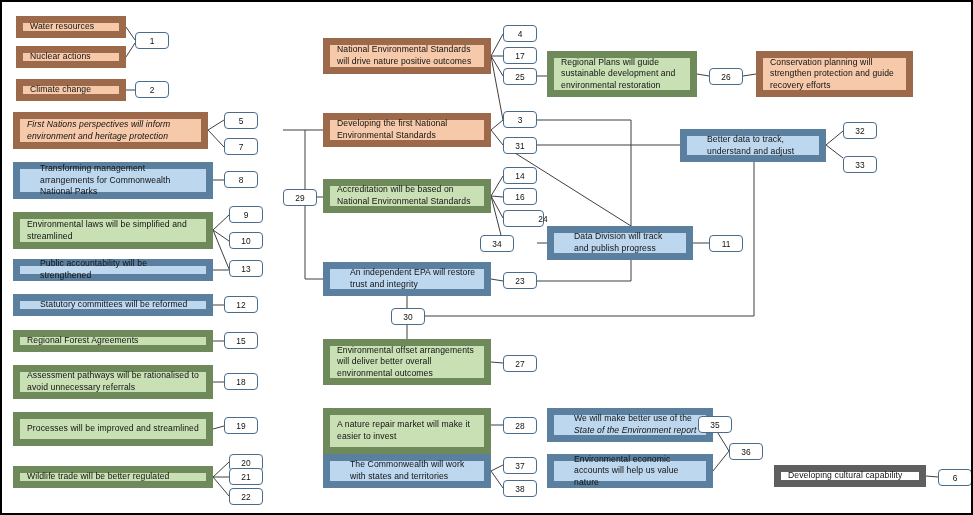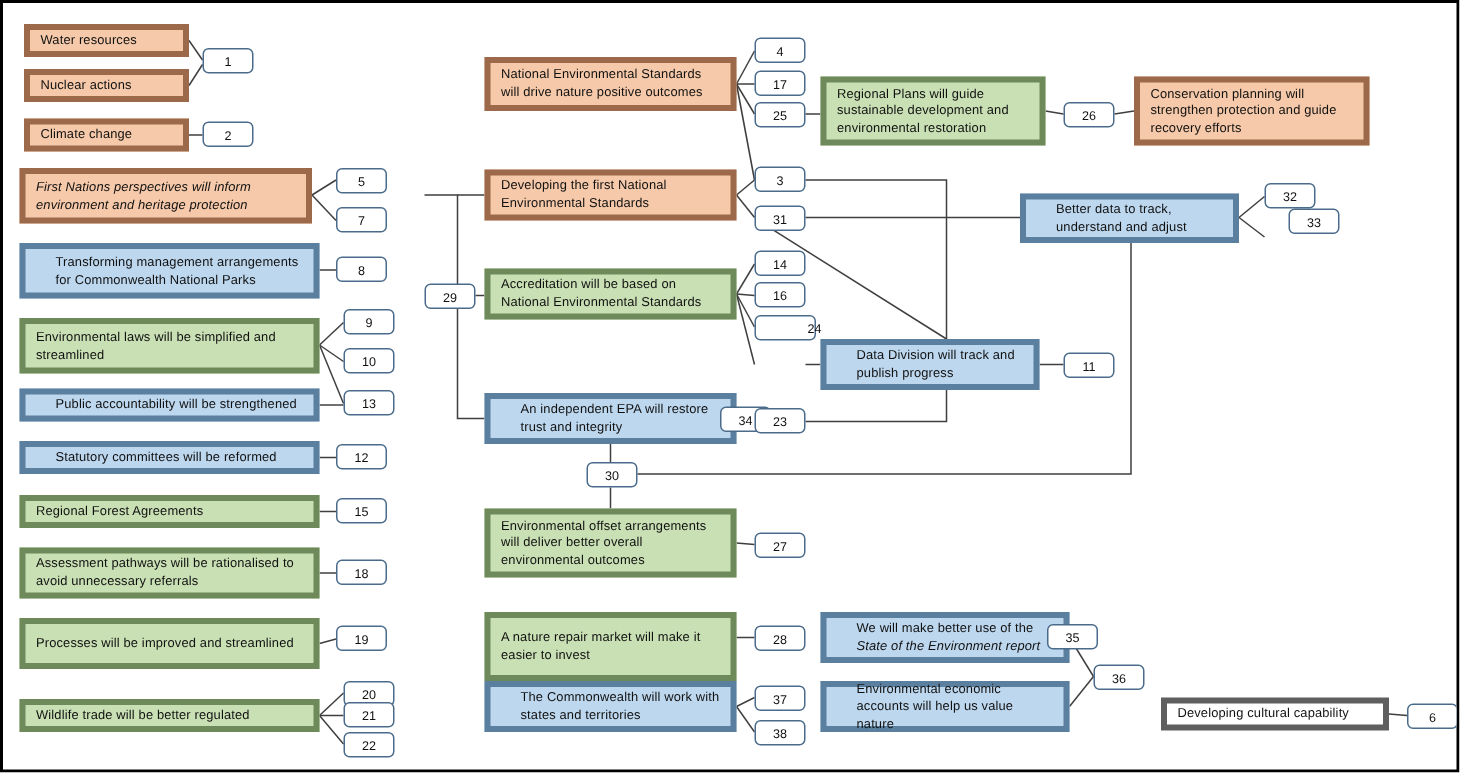--- a/index.html
+++ b/index.html
@@ -12,21 +12,21 @@
     box-sizing:border-box;
     overflow:hidden;
   }
   svg#wires{position:absolute;left:0;top:0;width:969px;height:511px;pointer-events:none;}
   svg#wires line, svg#wires polyline, svg#wires path{
     stroke:#3f3f3f;stroke-width:1;fill:none;
   }
   .node{
     position:absolute;
     box-sizing:border-box;
-    border:4px solid #a21caf;
+    border:7px solid #a21caf;
     display:flex;
     align-items:center;
     padding:3px 7px;
     font-size:8.6px;
     line-height:1.35;
     color:#111111;
     letter-spacing:.1px;
   }
   .node span.txt{display:block;}
   .orange{background:#f5c9a9;border-color:#9c6a4a;}
@@ -279,36 +279,36 @@
     </div>
   <div class="num" style="left:501px;top:109px;">
       <span>3</span>
     </div>
   <div class="num" style="left:501px;top:135px;">
       <span>31</span>
     </div>
   <div class="num" style="left:841px;top:120px;">
       <span>32</span>
     </div>
-  <div class="num" style="left:841px;top:137px;margin-left:16px;">
+  <div class="num" style="left:841px;top:154px;">
       <span>33</span>
     </div>
   <div class="num" style="left:281px;top:187px;">
       <span>29</span>
     </div>
   <div class="num" style="left:501px;top:165px;">
       <span>14</span>
     </div>
   <div class="num" style="left:501px;top:186px;">
       <span>16</span>
     </div>
   <div class="num" style="left:501px;top:208px;padding-left:39px;">
       <span>24</span>
     </div>
-  <div class="num" style="left:478px;top:233px;margin-top:36px;">
+  <div class="num" style="left:478px;top:233px;">
       <span>34</span>
     </div>
   <div class="num" style="left:707px;top:233px;">
       <span>11</span>
     </div>
   <div class="num" style="left:501px;top:270px;">
       <span>23</span>
     </div>
   <div class="num" style="left:389px;top:306px;">
       <span>30</span>

